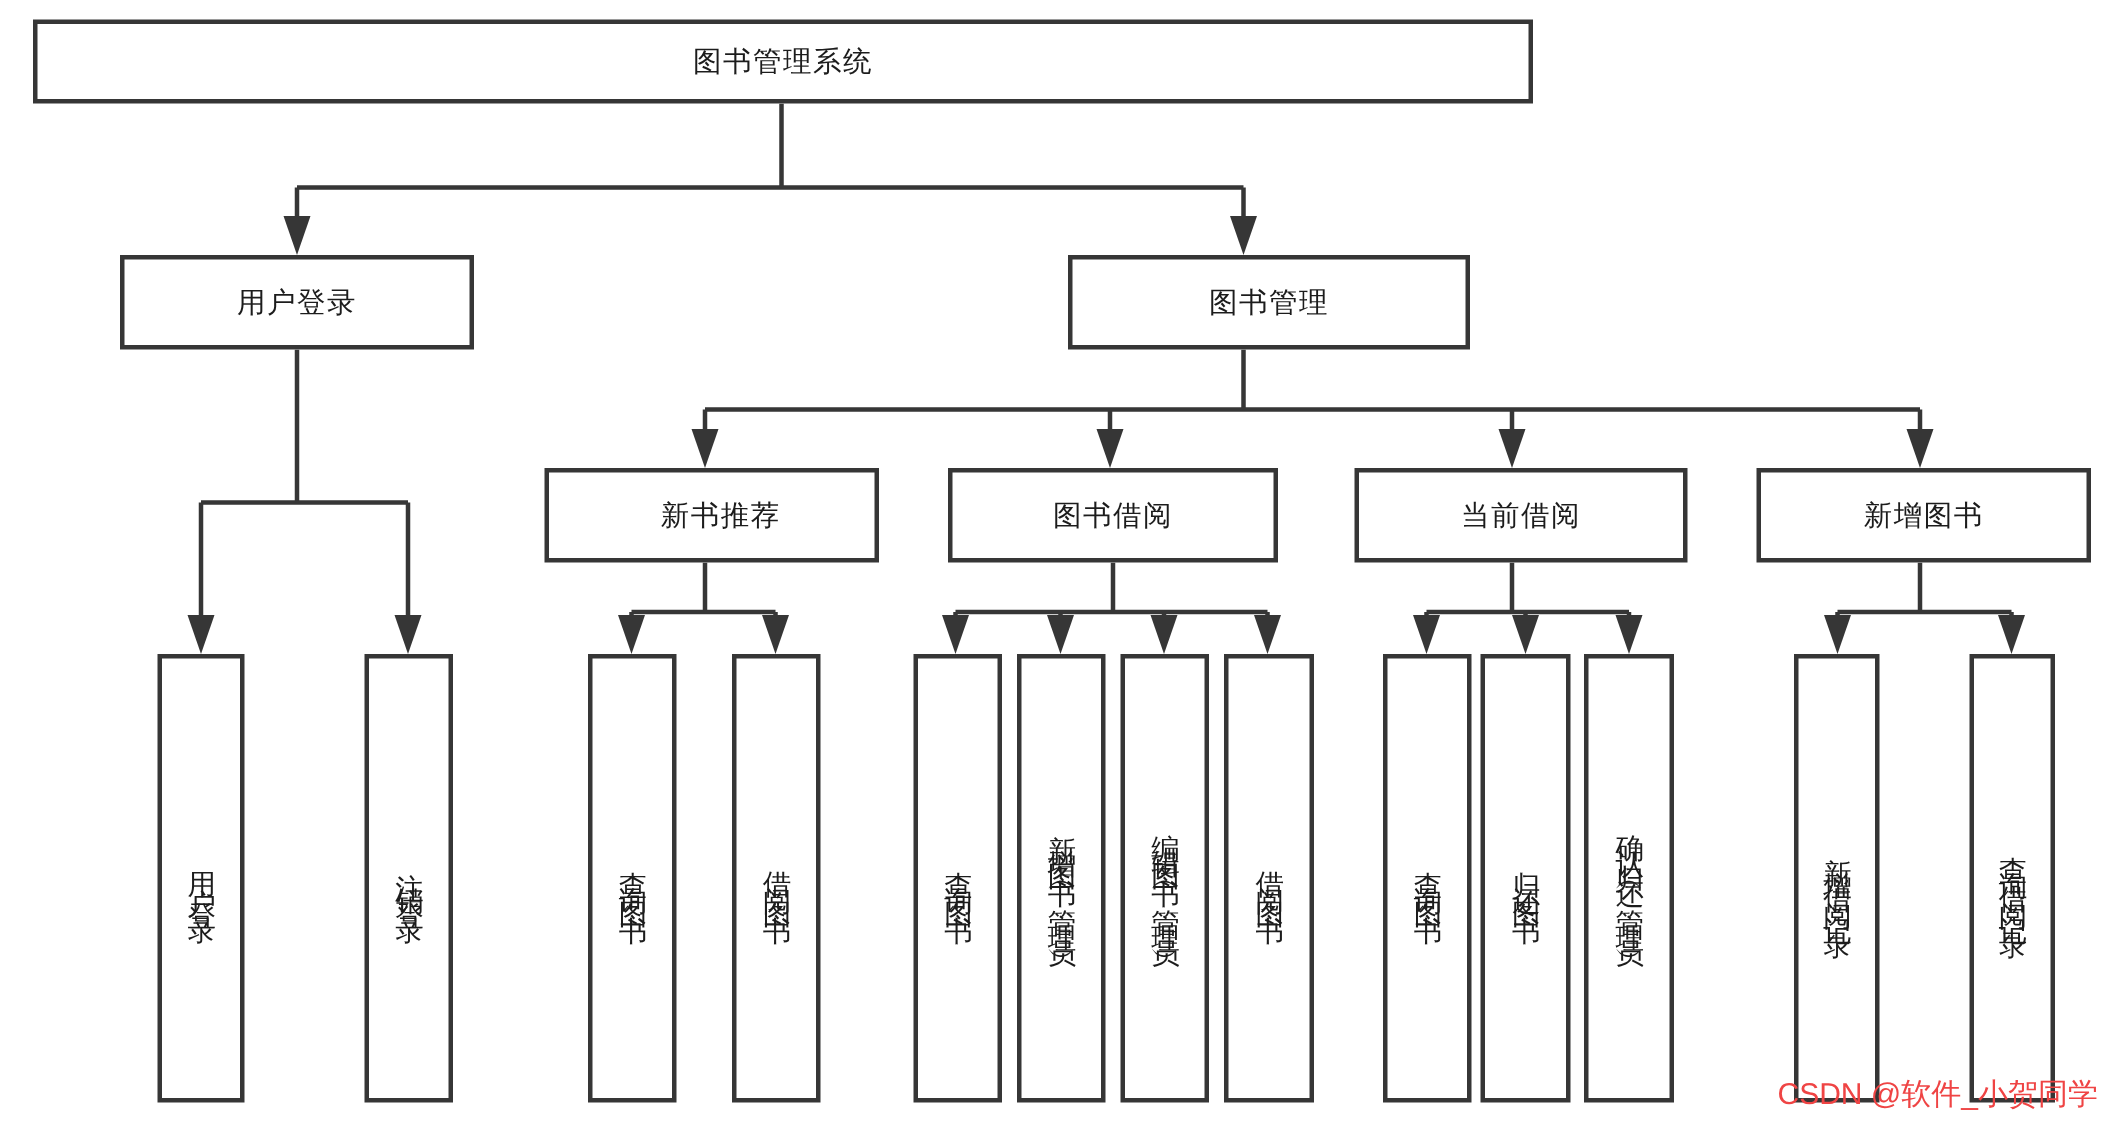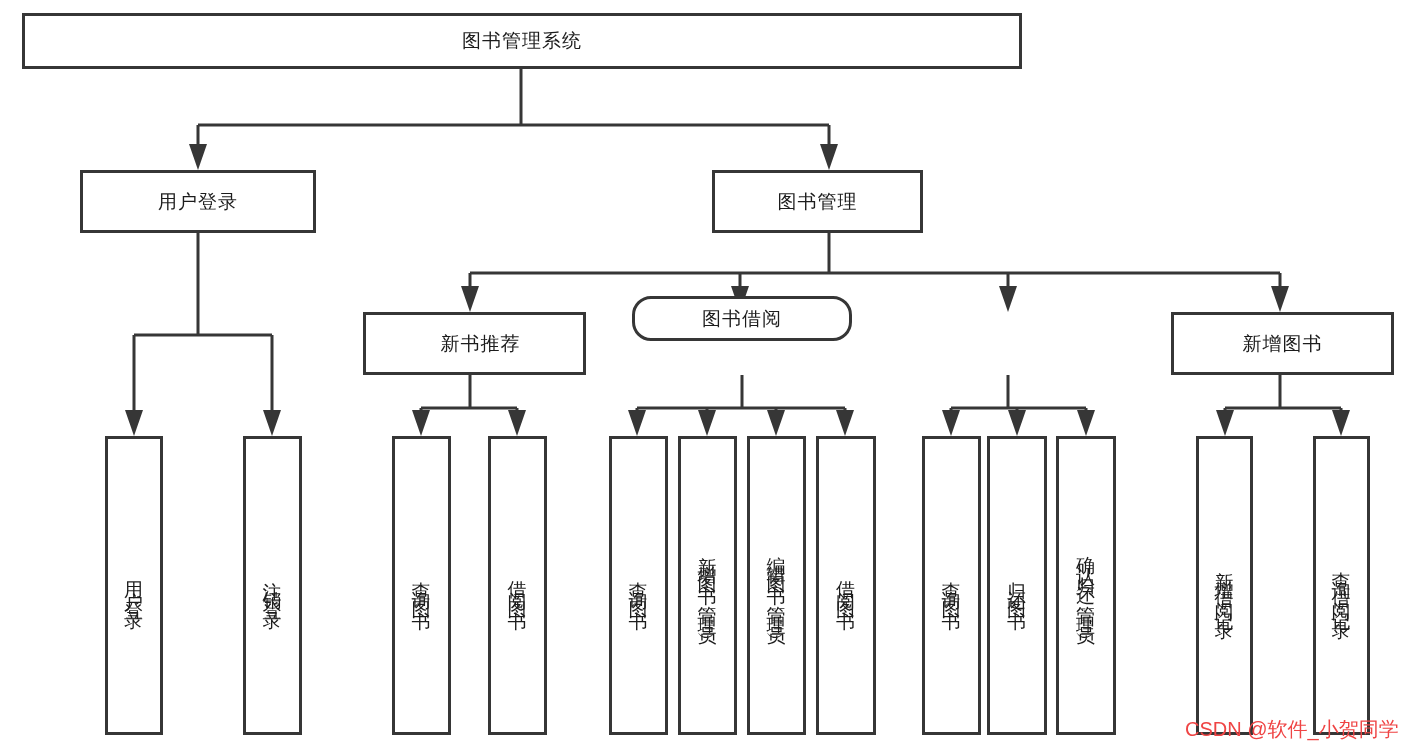--- a/index.html
+++ b/index.html
@@ -24,23 +24,23 @@
     box-sizing: border-box;
     display: flex;
     align-items: center;
     justify-content: center;
     color: #1c1c1c;
     z-index: 2;
   }
   .h-box { font-size: 19px; letter-spacing: 1px; }
   .root-box  { left: 22px;   top: 13px;  width: 1000px; height: 56px; }
   .lvl2-user { left: 80px;   top: 170px; width: 236px;  height: 63px; }
-  .lvl2-book { left: 712px;  top: 170px; width: 211px;  height: 63px; }
+  .lvl2-book { left: 712px;  top: 170px; width: 268px;  height: 63px; }
   .lvl3-rec  { left: 363px;  top: 312px; width: 223px;  height: 63px; padding-left: 12px; }
-  .lvl3-bor  { left: 632px;  top: 296px; width: 220px;  height: 45px; border-radius: 19px; }
+  .lvl3-bor  { left: 632px;  top: 312px; width: 220px;  height: 63px; }
   .lvl3-cur  { left: 903px;  top: 312px; width: 222px;  height: 63px; }
   .lvl3-his  { left: 1171px; top: 312px; width: 223px;  height: 63px; }
   .leaf {
     top: 436px;
     height: 299px;
     font-size: 19px;
   }
   .leaf span {
     writing-mode: vertical-rl;
     letter-spacing: 10px;
@@ -103,20 +103,23 @@
   <div class="box h-box lvl2-book">
     <span>图书管理</span>
   </div>
 
   <div class="box h-box lvl3-rec">
     <span>新书推荐</span>
   </div>
   <div class="box h-box lvl3-bor">
     <span>图书借阅</span>
   </div>
+  <div class="box h-box lvl3-cur">
+    <span>当前借阅</span>
+  </div>
   <div class="box h-box lvl3-his">
     <span>新增图书</span>
   </div>
 
   <div class="box leaf" style="left:105px;width:58px">
     <span>用户登录</span>
   </div>
   <div class="box leaf" style="left:243px;width:59px">
     <span>注销登录</span>
   </div>

